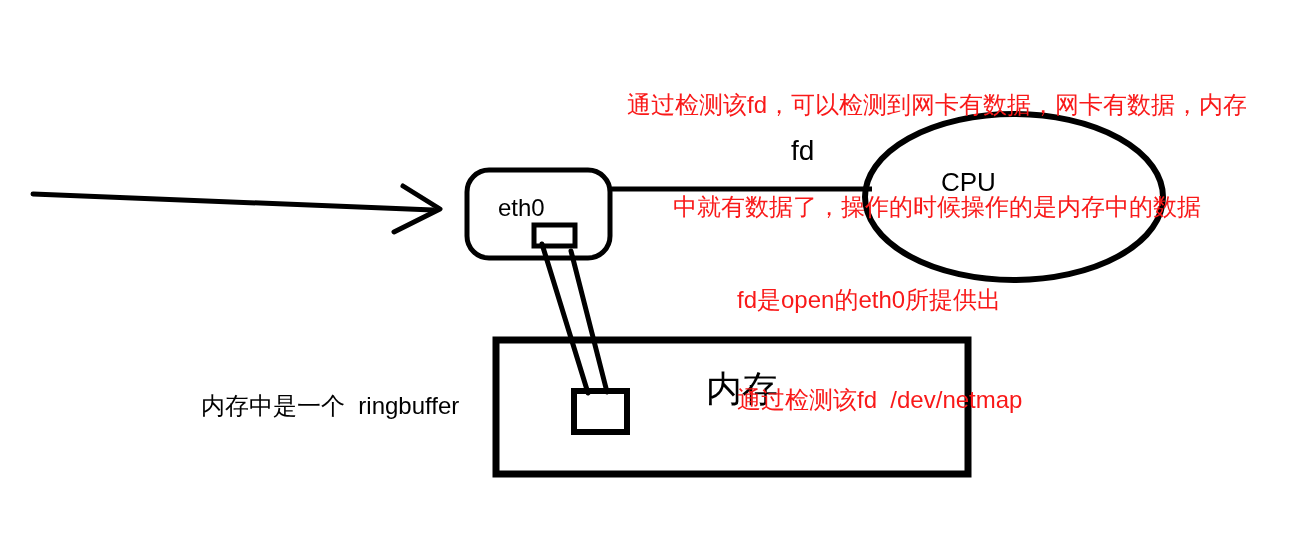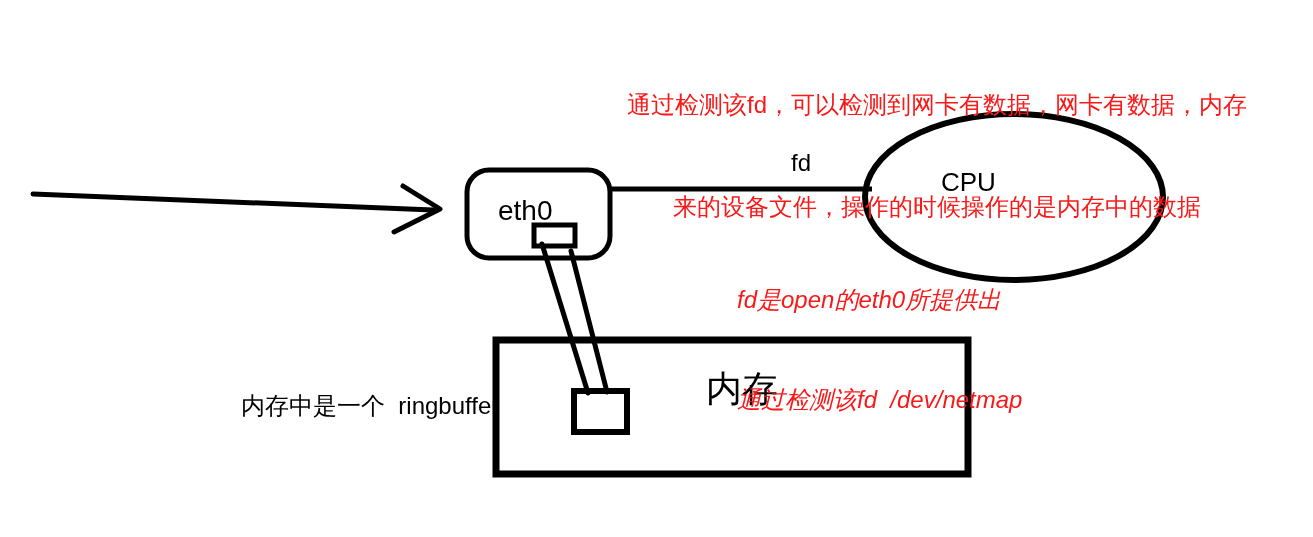--- a/index.html
+++ b/index.html
@@ -35,26 +35,26 @@
     position: absolute;
     color: var(--red);
     white-space: pre;
   }
   .red-note .note-line {
     white-space: pre;
   }
   .top-note { left: 627px; top: 26px; font-size: 24px; text-align: center; }
   .top-note .note-line { line-height: 46px; }
   .fd-note { left: 737px; top: 222px; font-size: 24px; }
-  .fd-note .note-line { line-height: 44px; font-style: italic; }
-  .eth0-label { left: 498px; top: 194px; font-size: 28px; }
-  .fd-label { left: 791px; top: 149px; font-size: 24px; }
+  .fd-note .note-line { line-height: 44px; }
+  .eth0-label { left: 498px; top: 194px; font-size: 24px; }
+  .fd-label { left: 791px; top: 134px; font-size: 28px; }
   .cpu-label { left: 941px; top: 167px; font-size: 26px; }
   .memory-label { left: 706px; top: 367px; font-size: 36px; }
-  .ringbuffer-note { left: 201px; top: 392px; font-size: 24px; margin-left: 40px; }
+  .ringbuffer-note { left: 201px; top: 392px; font-size: 24px; }
 </style>
 </head>
 <body>
 
 <div class="canvas">
 
   <svg width="1313" height="537" viewBox="0 0 1313 537" fill="none" stroke="#000000">
 
     <line x1="33" y1="194" x2="433" y2="210" stroke-width="5" stroke-linecap="round"></line>
     <polyline points="403,186 440,209 394,232" stroke-width="5" stroke-linecap="round" stroke-linejoin="round"></polyline>
@@ -70,21 +70,21 @@
     <line x1="542" y1="244" x2="588" y2="393" stroke-width="5" stroke-linecap="round"></line>
     <line x1="571" y1="251" x2="607" y2="392" stroke-width="5" stroke-linecap="round"></line>
 
     <rect x="496" y="340" width="472" height="134" stroke-width="7"></rect>
 
     <rect x="574" y="391" width="53" height="41" stroke-width="6"></rect>
   </svg>
 
   <div class="red-note top-note">
     <div class="note-line">通过检测该fd，可以检测到网卡有数据，网卡有数据，内存</div>
-    <div class="note-line">来的设备文件，操作的时候操作的是内存中的数据</div>
+    <div class="note-line">中就有数据了，操作的时候操作的是内存中的数据</div>
   </div>
 
   <div class="label eth0-label">eth0</div>
 
   <div class="label fd-label">fd</div>
 
   <div class="label cpu-label">CPU</div>
 
   <div class="label memory-label">内存</div>
 

